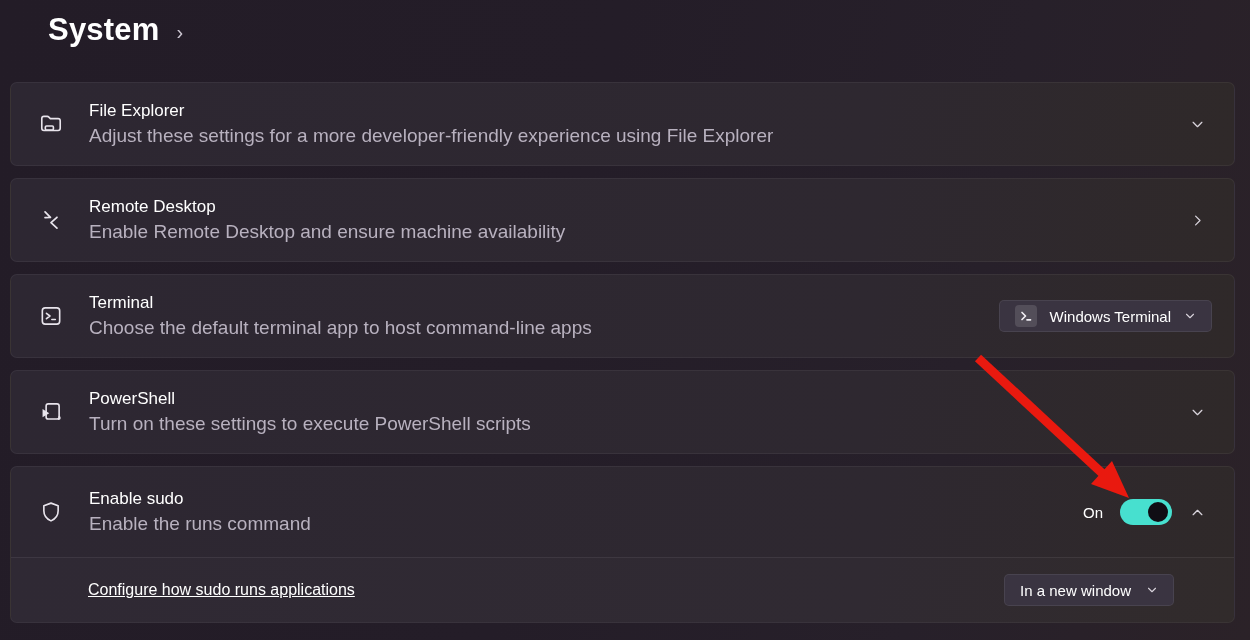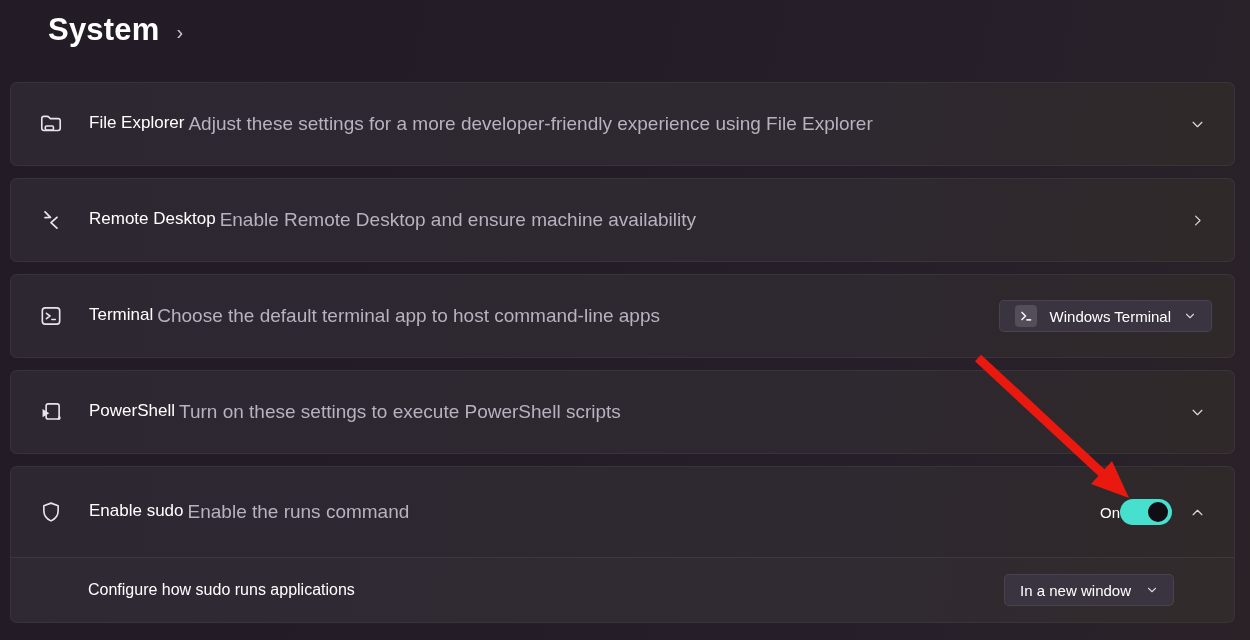--- a/index.html
+++ b/index.html
@@ -25,38 +25,38 @@
     display:flex; align-items:center;
     background:linear-gradient(100deg,#2d2732 0%, #2e2830 70%, #2f2929 100%);
     border:1px solid rgba(255,255,255,0.055);
     border-radius:7px;
     height:84px;
     margin-bottom:12px;
     padding:0 22px 0 26px;
   }
   .icon-box { width:28px; min-width:28px; margin-right:24px; display:flex; align-items:center; justify-content:center; }
   .icon-box svg { stroke:#e8e4ec; }
-  .text-block { flex:1; display:flex; flex-direction:row; gap:4px; min-width:0; }
+  .text-block { flex:1; display:flex; flex-direction:column; gap:4px; min-width:0; }
   .row-title { font-size:17px; color:#ffffff; font-weight:400; }
   .row-desc { font-size:19px; color:#b8b1bf; font-weight:400; }
   .chev { display:flex; align-items:center; justify-content:center; width:30px; }
   .chev svg { stroke:#d8d3db; }
 
   
   .card-expander {
     background:linear-gradient(100deg,#2d2732 0%, #2e2830 70%, #2f2929 100%);
     border:1px solid rgba(255,255,255,0.055);
     border-radius:7px;
     margin-bottom:0;
     overflow:hidden;
   }
   .exp-header { display:flex; align-items:center; height:90px; padding:0 22px 0 26px; }
   .exp-divider { height:1px; background:rgba(255,255,255,0.08); }
   .exp-sub { display:flex; align-items:center; height:64px; padding:0 60px 0 77px; background:rgba(255,255,255,0.012); }
-  .sub-label { flex:1; font-size:16px; color:#ffffff; }
+  .sub-label { flex:1; font-size:16px; color:#ffffff;text-decoration:underline; }
 
   
   .dropdown {
     display:flex; align-items:center; gap:13px;
     background:#3a3441;
     border:1px solid rgba(255,255,255,0.075);
     border-radius:5px;
     height:32px; padding:0 15px;
     cursor:default;
   }
@@ -64,21 +64,21 @@
   .dd-value { font-size:15px; color:#ffffff; white-space:nowrap; }
   .dd-chev svg { stroke:#d8d3db; display:block; }
   .term-tile {
     width:22px; height:22px; border-radius:4px;
     background:rgba(255,255,255,0.13);
     display:flex; align-items:center; justify-content:center;
   }
   .term-tile svg { stroke:#f0edf3; }
 
   
-  .toggle-group { display:flex; align-items:center; margin-right:10px; }
+  .toggle-group { display:flex; align-items:center; gap:17px; margin-right:10px; }
   .toggle-label { font-size:15px; color:#ffffff; }
   .toggle {
     width:52px; height:26px; border-radius:13px;
     background:var(--accent, #47e0cf);
     position:relative; cursor:default;
   }
   .toggle .knob {
     position:absolute; top:3px; right:4px;
     width:20px; height:20px; border-radius:50%;
     background:#100d14;

